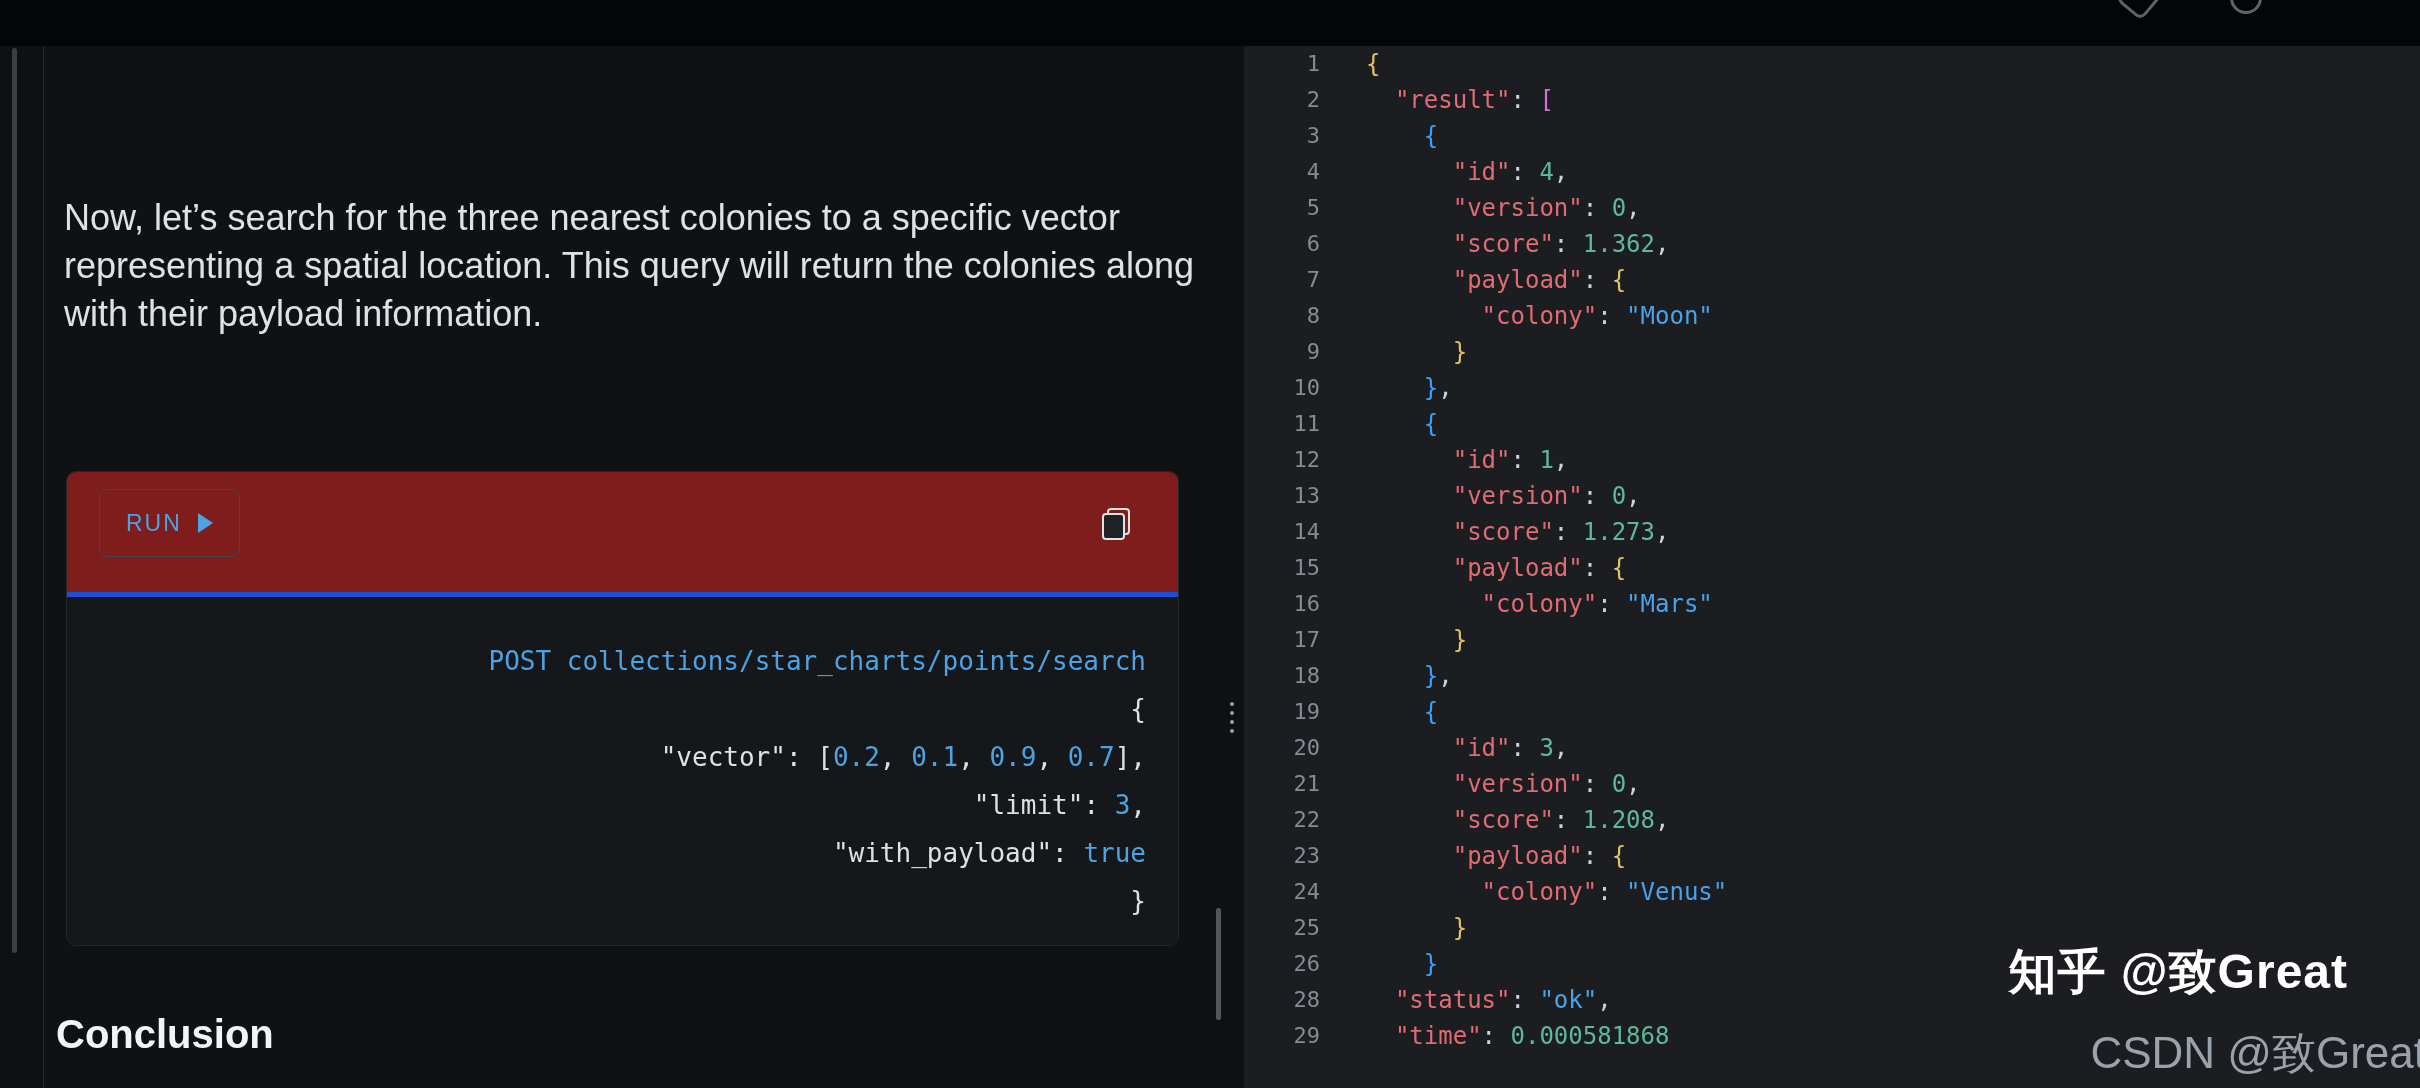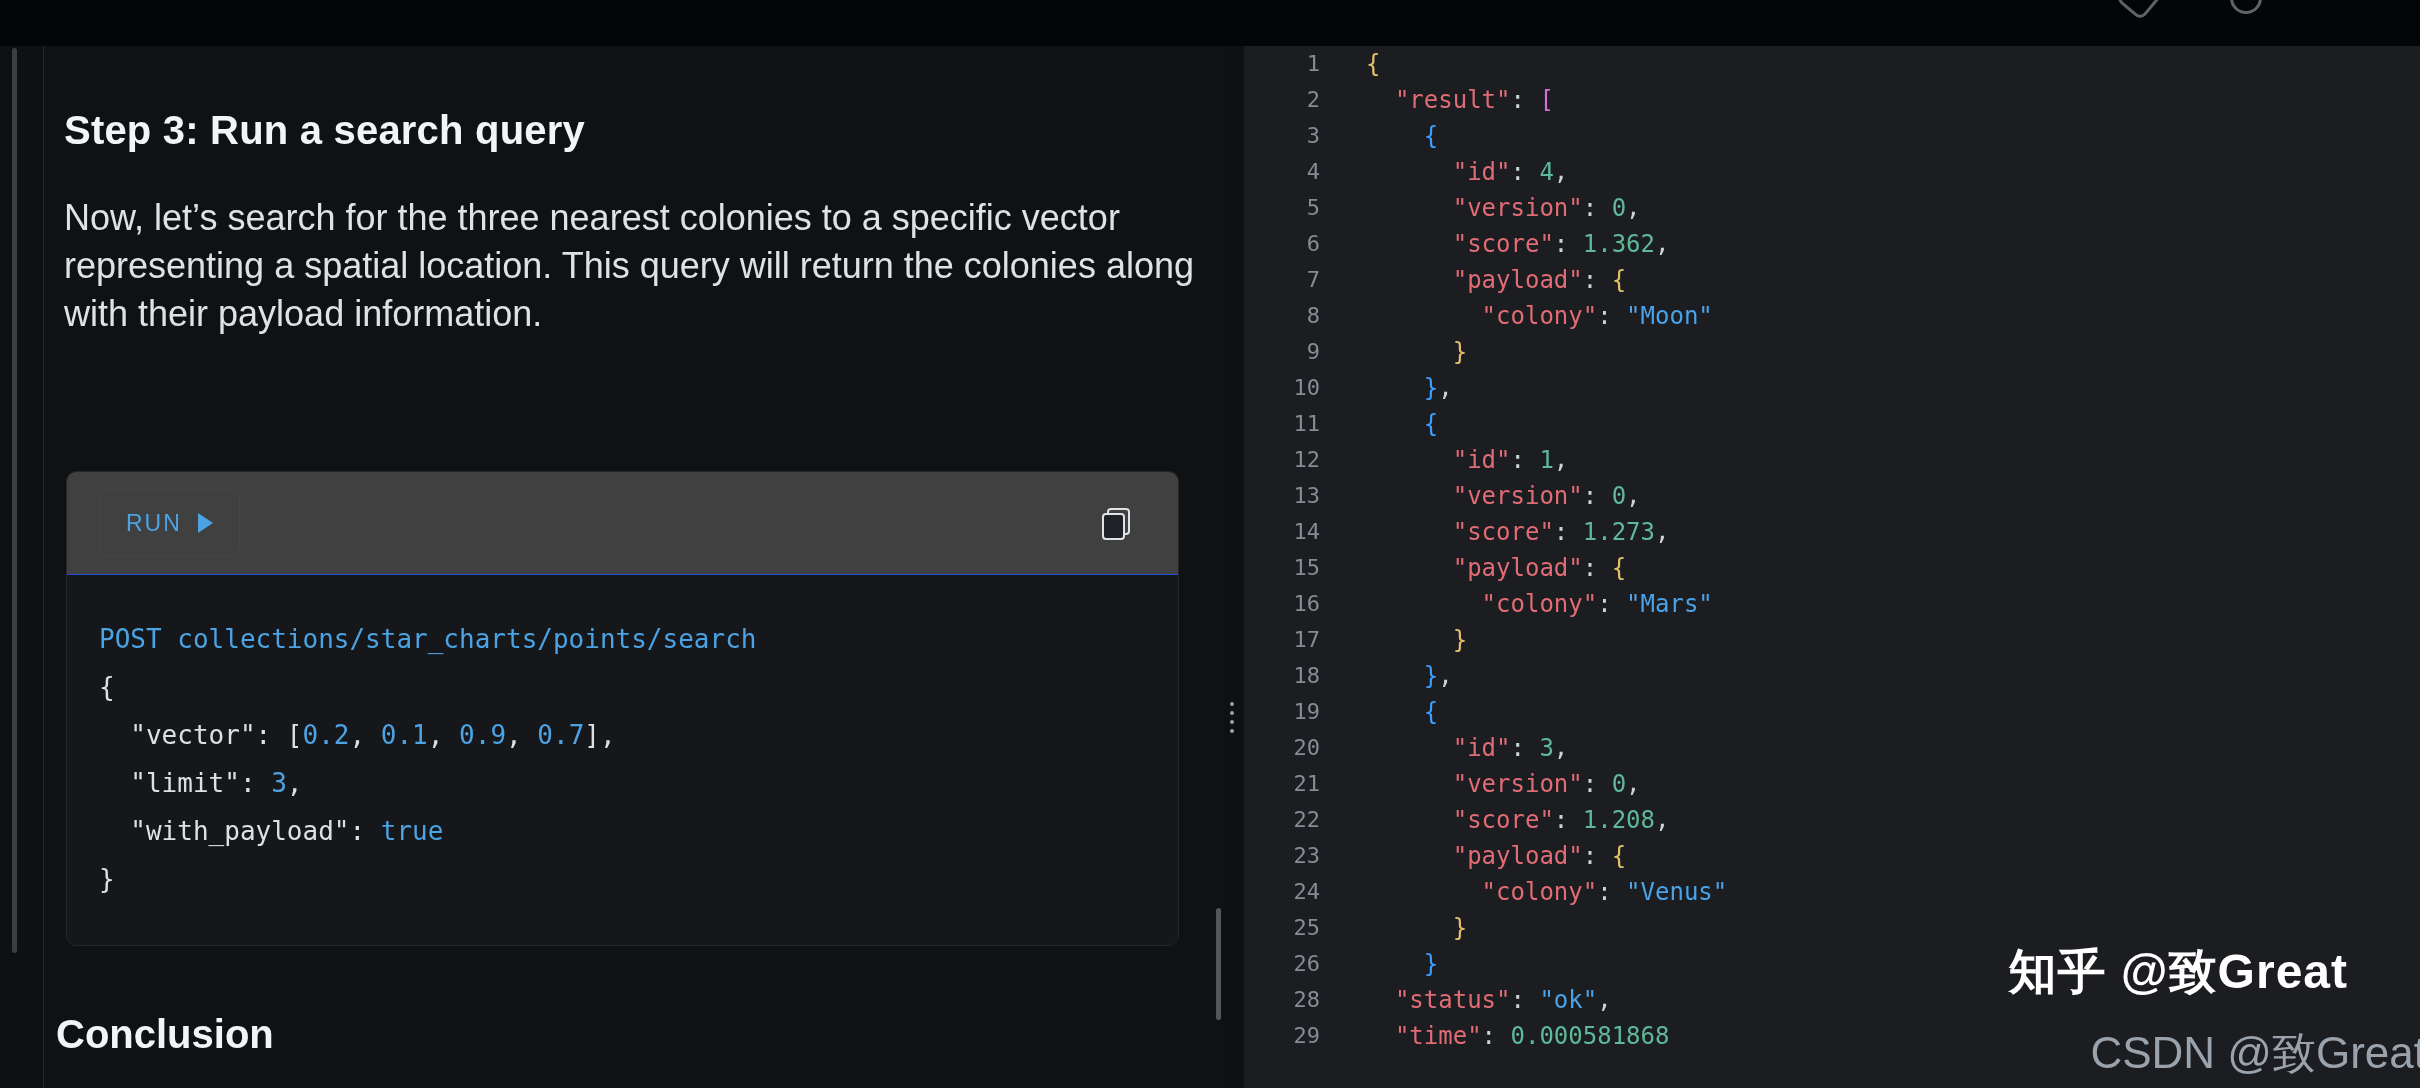--- a/index.html
+++ b/index.html
@@ -22,38 +22,38 @@
   .doc-heading { position:absolute; left:20px; top:62px; font-size:40px; font-weight:600;
                  color:#f2f4f6; letter-spacing:0.2px; }
   .doc-p { position:absolute; left:20px; width:1152px; font-size:36px; line-height:48px; color:#dfe2e5; }
   .doc-p1 { top:148px; }
   .doc-p2 { top:323px; }
   .conclusion { position:absolute; left:12px; top:966px; font-size:40px; font-weight:600; color:#f2f4f6; }
 
   
   .code-card { position:absolute; left:22px; top:425px; width:1113px; height:475px;
                border-radius:10px; overflow:hidden; border:1px solid #24272b; background:#15171a; }
-  .code-card-header { position:relative; height:103px; background:#404040; border-bottom:1px solid #1d4ed8; }
+  .code-card-header { position:relative; height:125px; background:#7f1d1d; border-bottom:5px solid #1d4ed8; }
   .run-btn { position:absolute; left:32px; top:17px; height:68px; padding:0 26px;
              display:flex; align-items:center; gap:16px; background:transparent;
              border:1px solid #41474e; border-radius:8px; cursor:pointer;
              color:#4ba3e3; font-family:"Liberation Sans","DejaVu Sans",sans-serif;
              font-size:23px; letter-spacing:2px; font-weight:500; }
   .play-tri { width:0; height:0; border-left:15px solid #4ba3e3;
               border-top:10px solid transparent; border-bottom:10px solid transparent; }
   .copy-btn { position:absolute; right:42px; top:32px; width:40px; height:40px;
               background:transparent; border:none; cursor:pointer; }
   .copy-glyph { position:relative; display:block; width:28px; height:32px; margin:0 auto; }
   .copy-glyph::before { content:""; position:absolute; right:0; top:0; width:19px; height:23px;
                         border:2.5px solid #dfe3e6; border-radius:4px; }
   .copy-glyph::after { content:""; position:absolute; left:0; bottom:0; width:19px; height:23px;
                        border:2.5px solid #dfe3e6; border-radius:4px; background:#1e2125; }
   .code-card-body { padding:40px 32px 44px 32px; background:#15171a;
                     font-family:"DejaVu Sans Mono","Liberation Mono",monospace; font-size:26px; }
-  .cb-line { height:48px; line-height:48px; white-space:pre; }
+  .cb-line { height:48px; line-height:48px; white-space:pre;text-align:right; }
 
   
   .divider { position:absolute; left:1222px; top:46px; width:22px; bottom:0; background:#0e1013; }
   .drag-handle { position:absolute; left:8px; top:656px; width:6px; }
   .drag-handle i { display:block; width:4px; height:4px; border-radius:50%; background:#9aa0a6; margin:0 0 5px 0; }
 
   
   .editor { position:absolute; left:1244px; top:46px; right:0; bottom:0; background:#1b1d20;
             font-family:"DejaVu Sans Mono","Liberation Mono",monospace; font-size:24px; overflow:hidden; }
   .ed-line { height:36px; line-height:36px; white-space:pre; }
@@ -90,21 +90,20 @@
 <div class="screen">
 
   <div class="topbar">
     <span class="tb-icon1"></span>
     <span class="tb-icon2"></span>
   </div>
 
   <div class="win-scrollbar-thumb"></div>
 
   <div class="left-panel">
-    <h1 class="doc-heading">Step 3: Run a search query</h1>
     <p class="doc-p doc-p1">Now, let’s search for the three nearest colonies to a specific vector representing a spatial location. This query will return the colonies along with their payload information.</p>
 
     <div class="code-card">
       <div class="code-card-header">
         <button class="run-btn">
           <span>RUN</span>
           <span class="play-tri"></span>
         </button>
         <button class="copy-btn">
           <span class="copy-glyph"></span>

